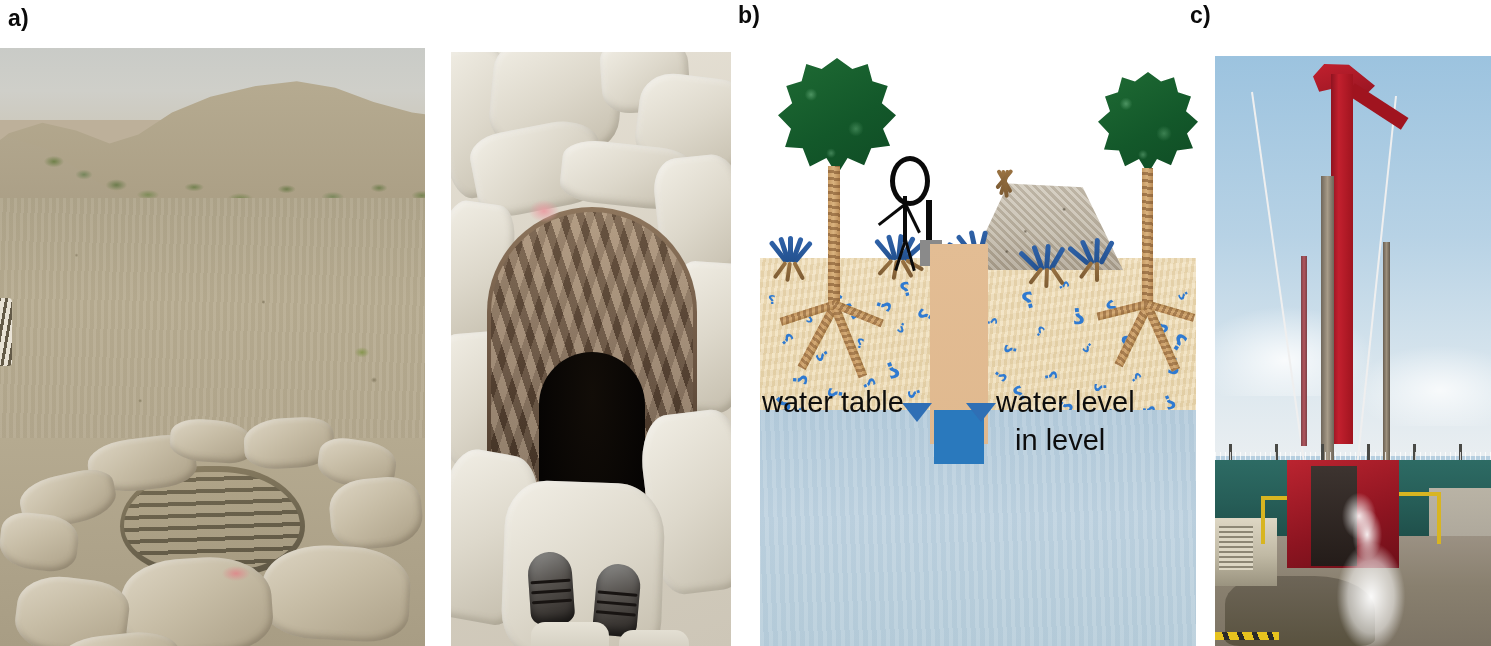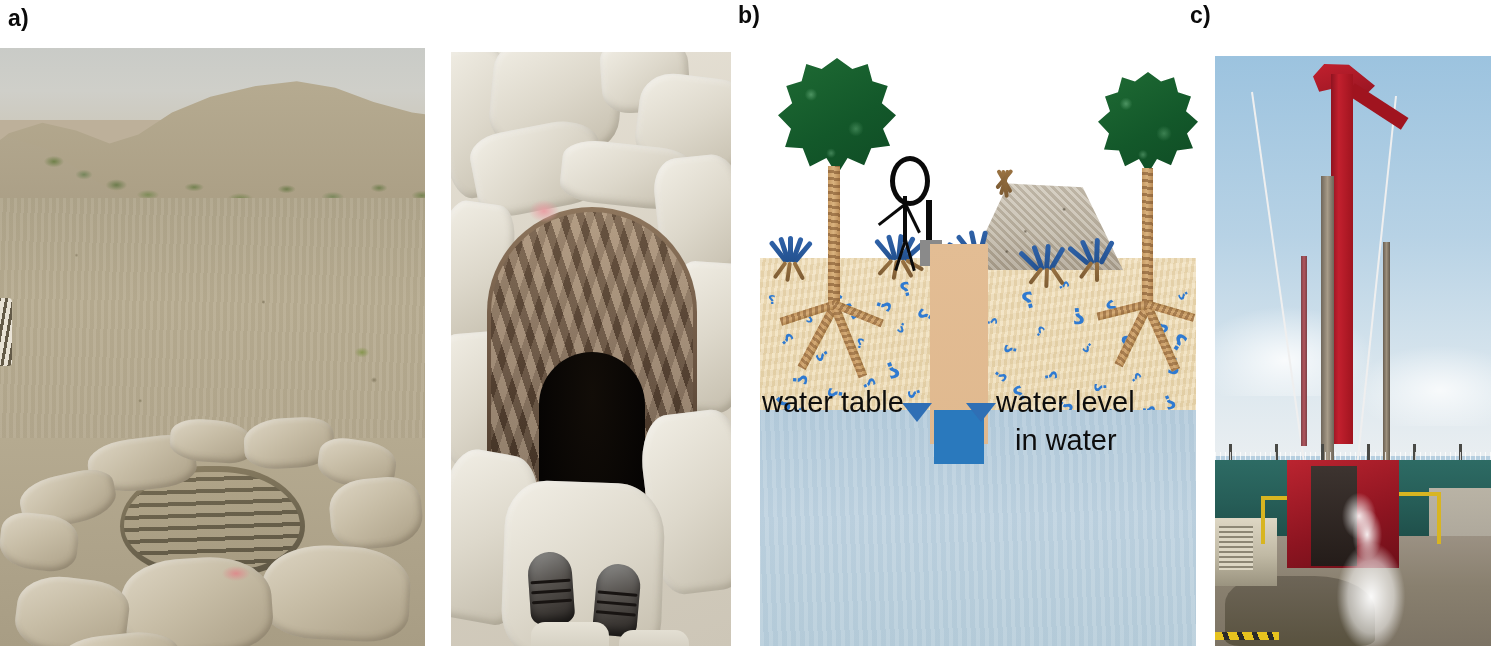--- a/index.html
+++ b/index.html
@@ -460,21 +460,21 @@
   </div>
 
   <div id="dg-shaft"></div>
   <div id="dg-shaft-water"></div>
 
   <div class="dg-tri" id="dg-tri-left"></div>
   <div class="dg-tri" id="dg-tri-right"></div>
 
   <div class="dg-text" id="dg-lbl-wt">water table</div>
   <div class="dg-text" id="dg-lbl-wl">water level</div>
-  <div class="dg-text" id="dg-lbl-iw">in water</div>
+  <div class="dg-text" id="dg-lbl-iw">in level</div>
 </div>
 
 <div class="photo" id="photo-c">
   <div id="pc-sky"></div>
   <div id="pc-cloud1"></div>
   <div id="pc-cloud2"></div>
 
   <div id="pc-cable1"></div>
   <div id="pc-cable2"></div>
   <div id="pc-head"></div>

